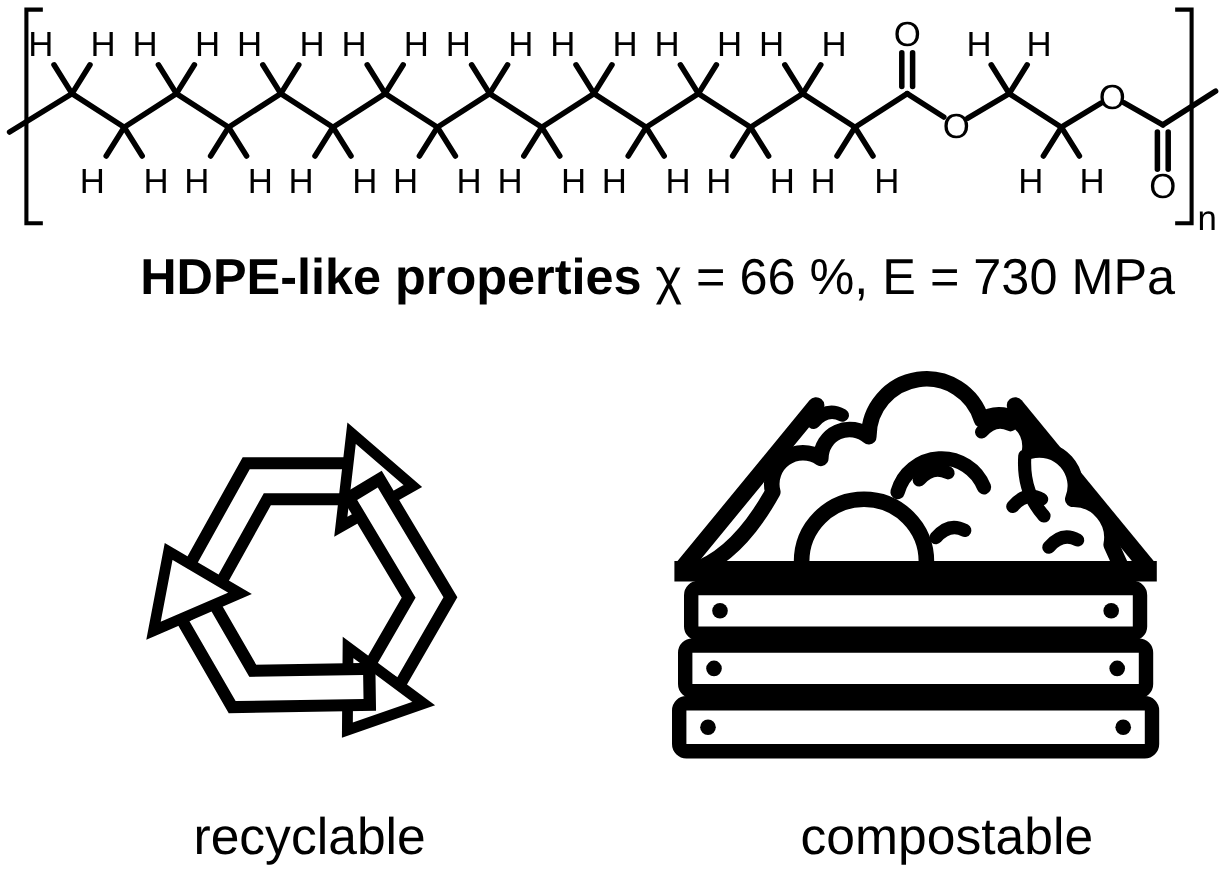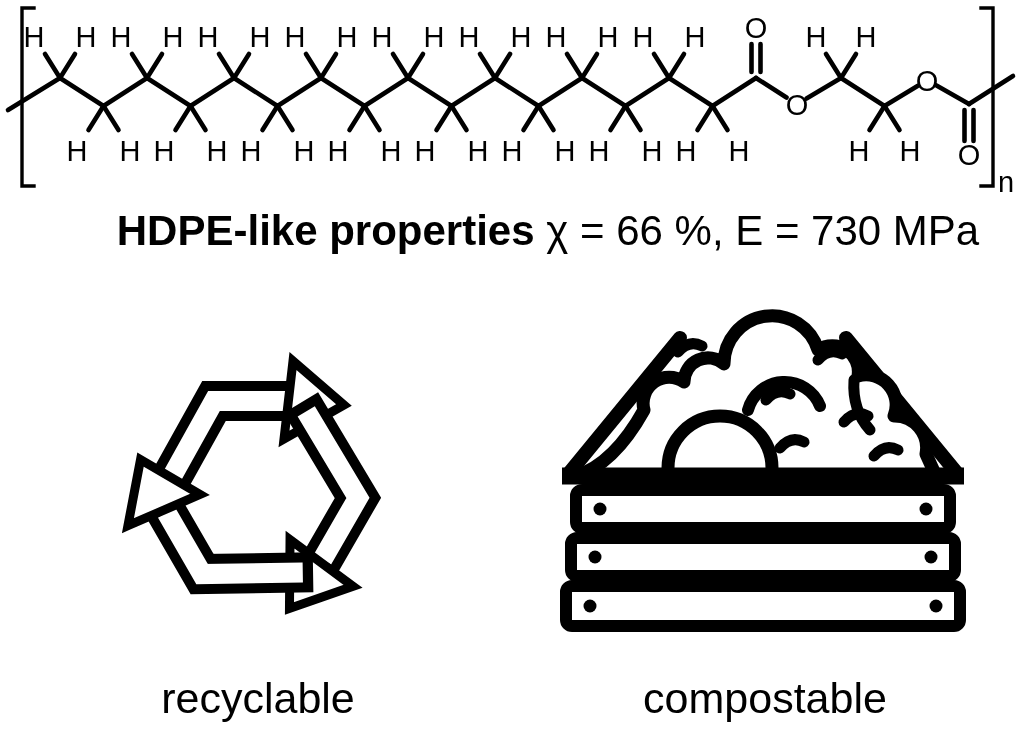--- a/index.html
+++ b/index.html
@@ -14,21 +14,21 @@
   .props{position:absolute;left:0;top:207px;width:1024px;text-align:center;
          font-size:42px;line-height:48px;white-space:pre;padding-left:36px;}
   .props .b{font-weight:bold;}
   
   .icon-recycle{position:absolute;left:88px;top:301px;width:340px;height:340px;}
   .icon-compost{position:absolute;left:556px;top:298px;width:414px;height:340px;}
   .icon-recycle path{fill:none;}
   
   .icon-label{position:absolute;font-weight:normal;font-size:43px;line-height:48px;text-align:center;}
   .label-recyclable{left:88px;top:674px;width:340px;}
-  .label-compostable{left:558px;top:674px;width:414px;}
+  .label-compostable{left:582px;top:674px;width:414px;}
 </style>
 </head>
 <body>
 
 <div class="scene">
 
   <svg id="mol" viewBox="0 0 1024 200" xmlns="http://www.w3.org/2000/svg">
       <line x1="8" y1="110" x2="60" y2="78"></line>
       <line x1="60" y1="78" x2="103.5" y2="106"></line>
       <line x1="103.5" y1="106" x2="147" y2="78"></line>

